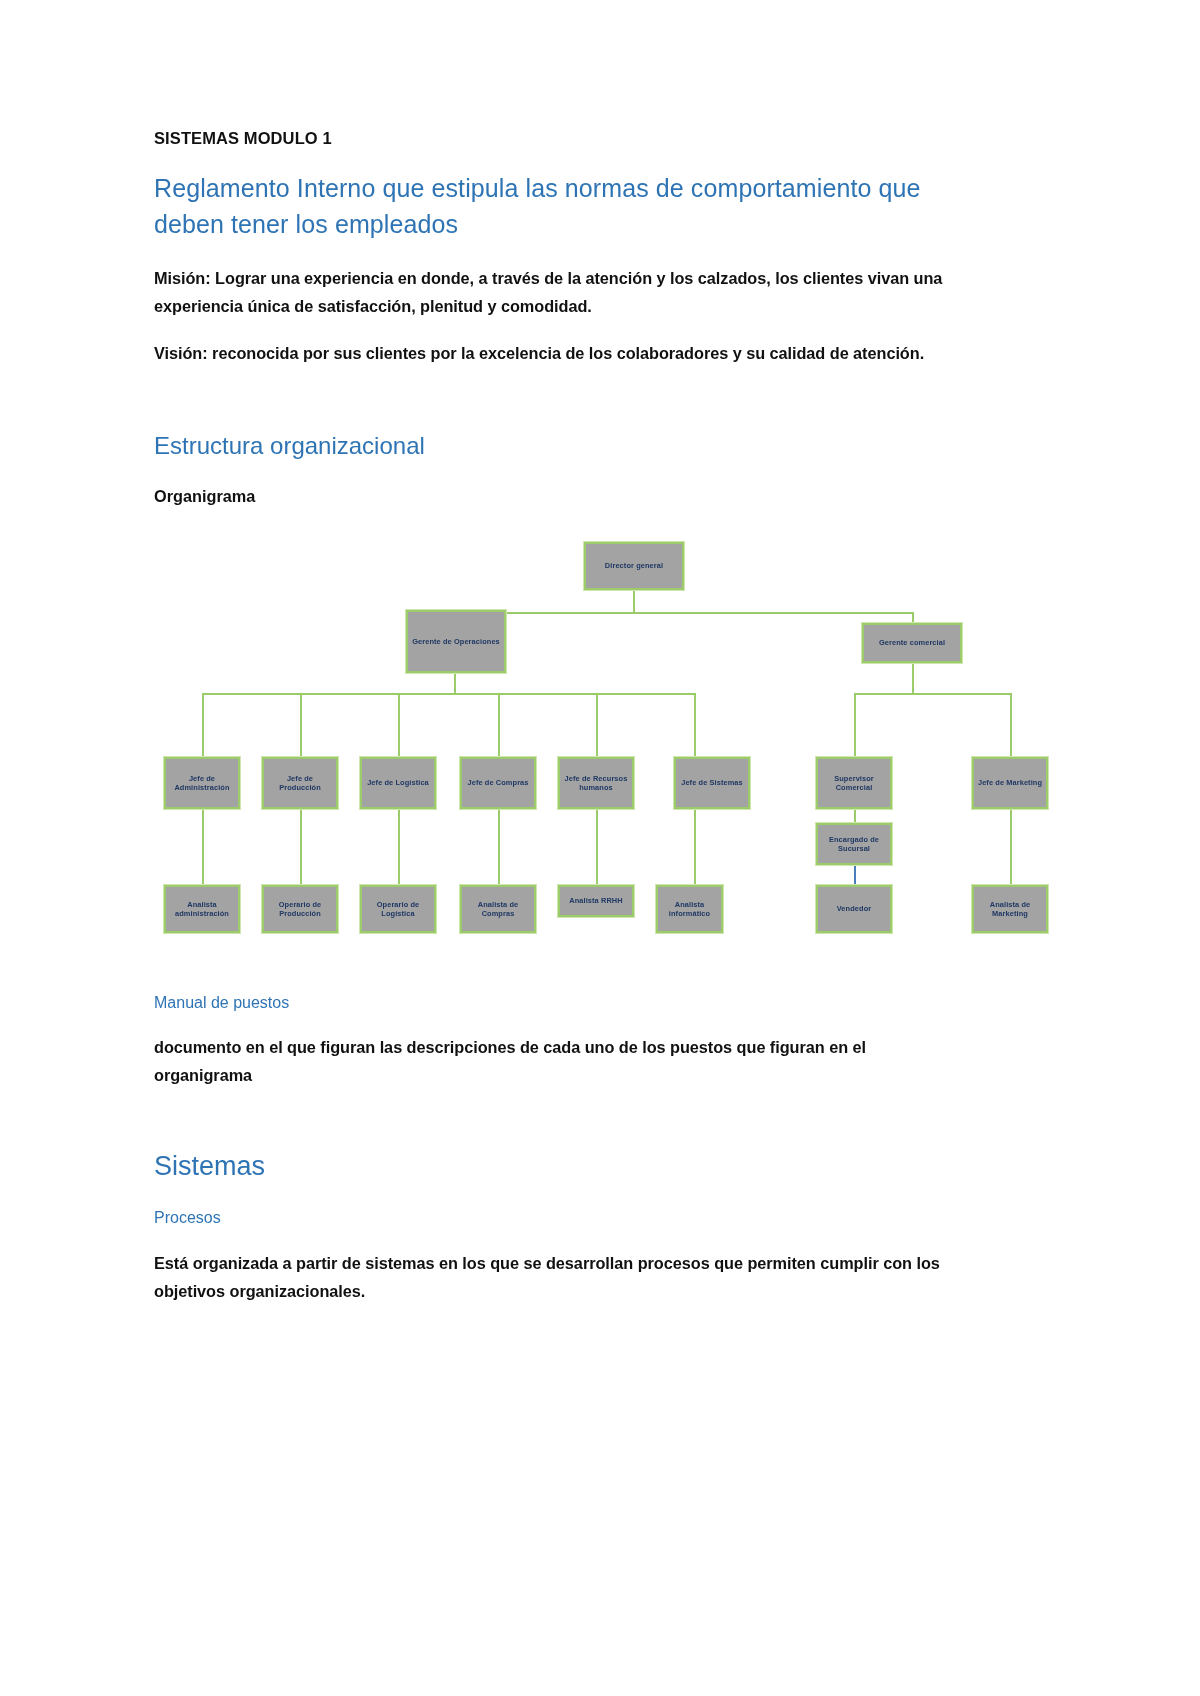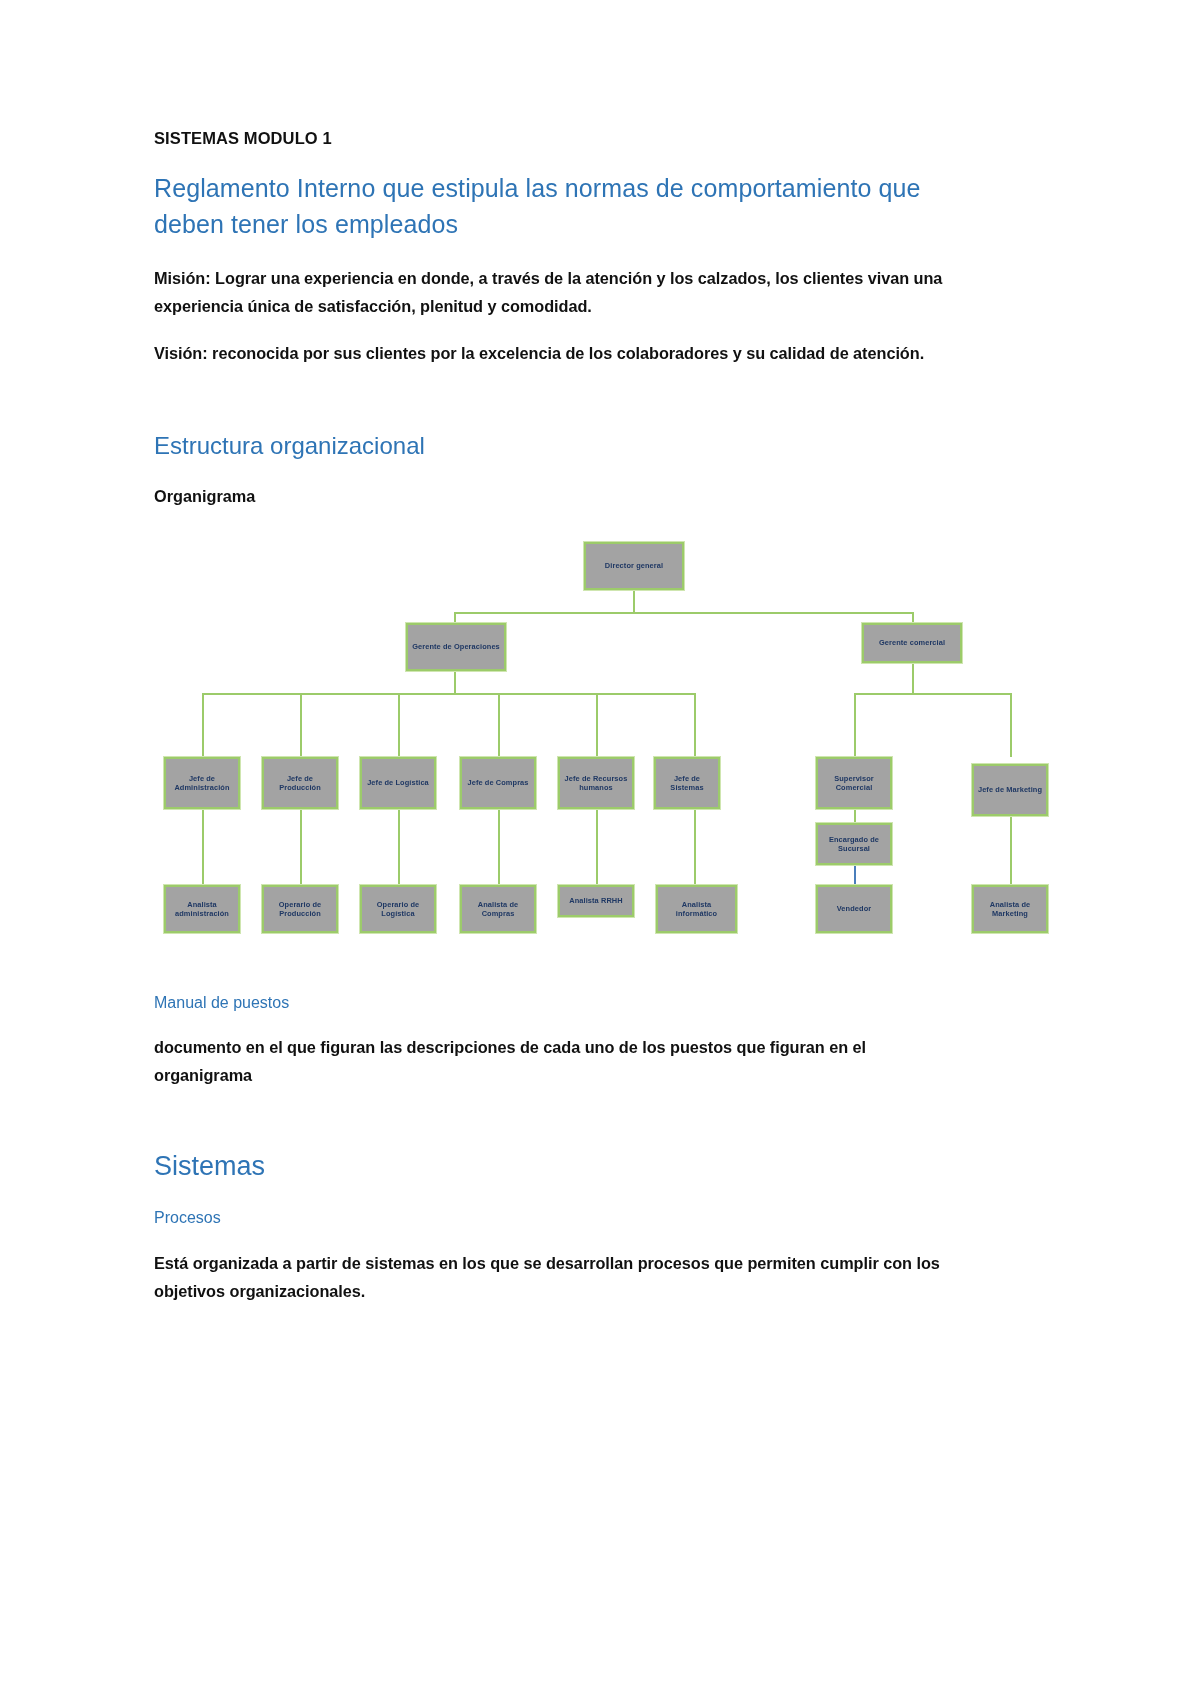--- a/index.html
+++ b/index.html
@@ -134,21 +134,21 @@
       <div class="node" style="left:430px; top:22px; width:100px; height:48px;">
         <span>Director general</span>
       </div>
 
       <div class="conn v" style="left:479px; top:70px; height:22px;"></div>
 
       <div class="conn h" style="left:300px; top:92px; width:460px;"></div>
       <div class="conn v" style="left:300px; top:92px; height:11px;"></div>
       <div class="conn v" style="left:758px; top:92px; height:11px;"></div>
 
-      <div class="node" style="left:252px; top:103px; width:100px; height:48px;">
+      <div class="node" style="left:252px; top:90px; width:100px; height:63px;">
         <span>Gerente de Operaciones</span>
       </div>
       <div class="node" style="left:708px; top:103px; width:100px; height:40px;">
         <span>Gerente comercial</span>
       </div>
 
       <div class="conn v" style="left:300px; top:151px; height:22px;"></div>
       <div class="conn v" style="left:758px; top:143px; height:30px;"></div>
 
       <div class="conn h" style="left:48px; top:173px; width:492px;"></div>
@@ -171,27 +171,27 @@
       </div>
       <div class="node" style="left:206px; top:237px; width:76px; height:52px;">
         <span>Jefe de Logística</span>
       </div>
       <div class="node" style="left:306px; top:237px; width:76px; height:52px;">
         <span>Jefe de Compras</span>
       </div>
       <div class="node" style="left:404px; top:237px; width:76px; height:52px;">
         <span>Jefe de Recursos humanos</span>
       </div>
-      <div class="node" style="left:500px; top:237px; width:66px; height:52px;">
+      <div class="node" style="left:520px; top:237px; width:76px; height:52px;">
         <span>Jefe de Sistemas</span>
       </div>
       <div class="node" style="left:662px; top:237px; width:76px; height:52px;">
         <span>Supervisor Comercial</span>
       </div>
-      <div class="node" style="left:818px; top:244px; width:76px; height:52px;">
+      <div class="node" style="left:818px; top:237px; width:76px; height:52px;">
         <span>Jefe de Marketing</span>
       </div>
 
       <div class="conn v" style="left:700px; top:289px; height:14px;"></div>
       <div class="node" style="left:662px; top:303px; width:76px; height:42px;">
         <span>Encargado de Sucursal</span>
       </div>
       <div class="conn v blue" style="left:700px; top:345px; height:20px;"></div>
 
       <div class="conn v" style="left:48px; top:289px; height:76px;"></div>
@@ -210,21 +210,21 @@
       </div>
       <div class="node" style="left:206px; top:365px; width:76px; height:48px;">
         <span>Operario de Logística</span>
       </div>
       <div class="node" style="left:306px; top:365px; width:76px; height:48px;">
         <span>Analista de Compras</span>
       </div>
       <div class="node" style="left:404px; top:365px; width:76px; height:32px;">
         <span>Analista RRHH</span>
       </div>
-      <div class="node" style="left:502px; top:365px; width:81px; height:48px;">
+      <div class="node" style="left:502px; top:365px; width:67px; height:48px;">
         <span>Analista informático</span>
       </div>
       <div class="node" style="left:662px; top:365px; width:76px; height:48px;">
         <span>Vendedor</span>
       </div>
       <div class="node" style="left:818px; top:365px; width:76px; height:48px;">
         <span>Analista de Marketing</span>
       </div>
 
     </div>

